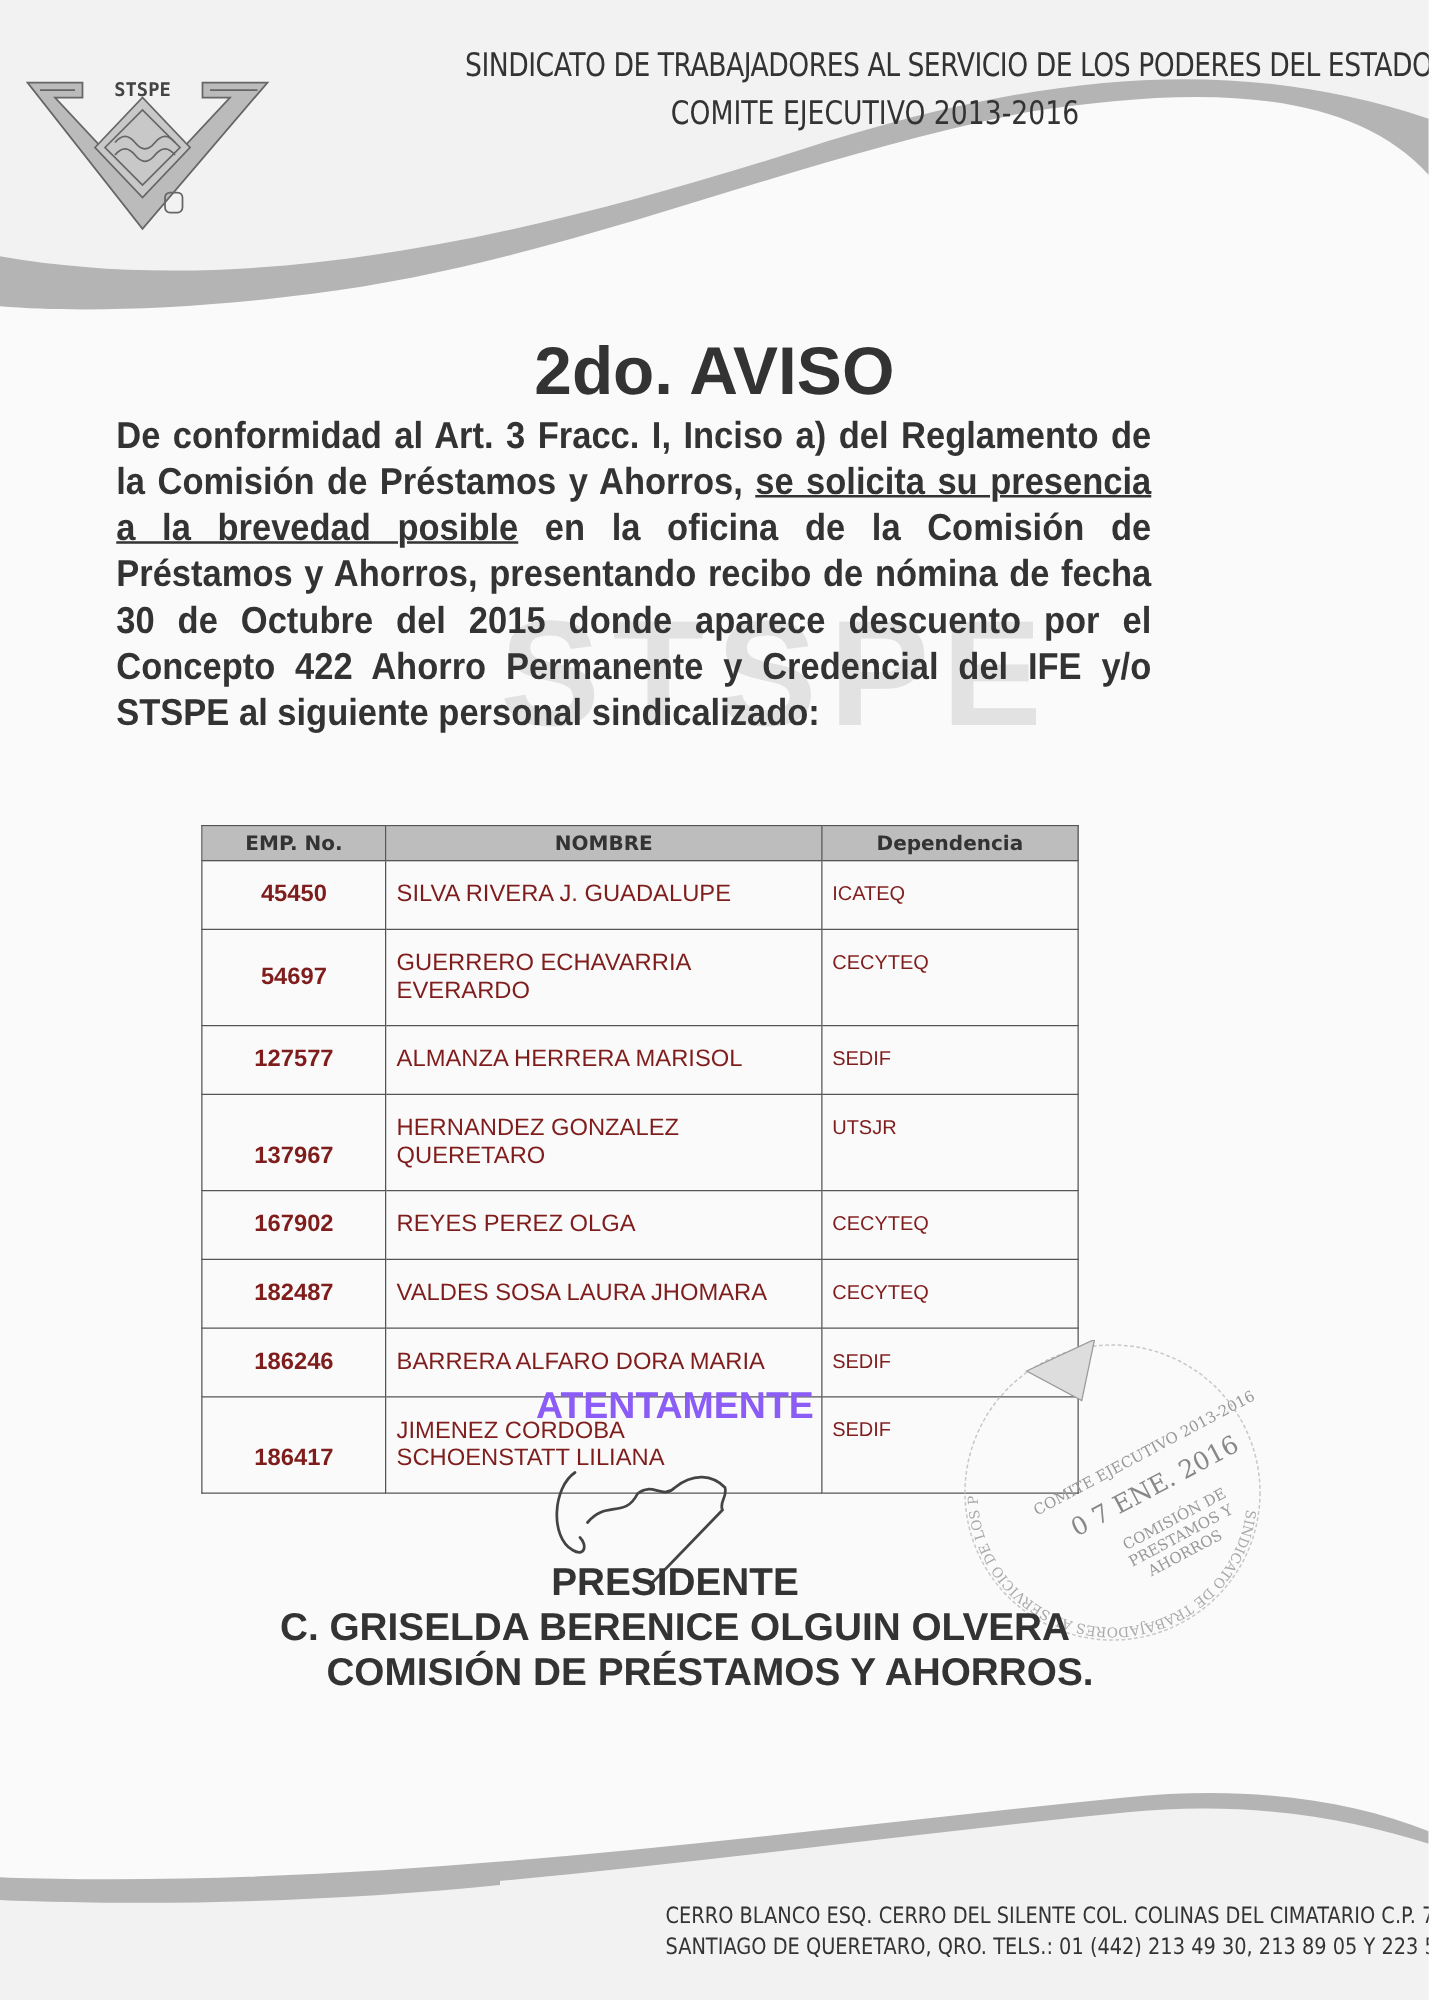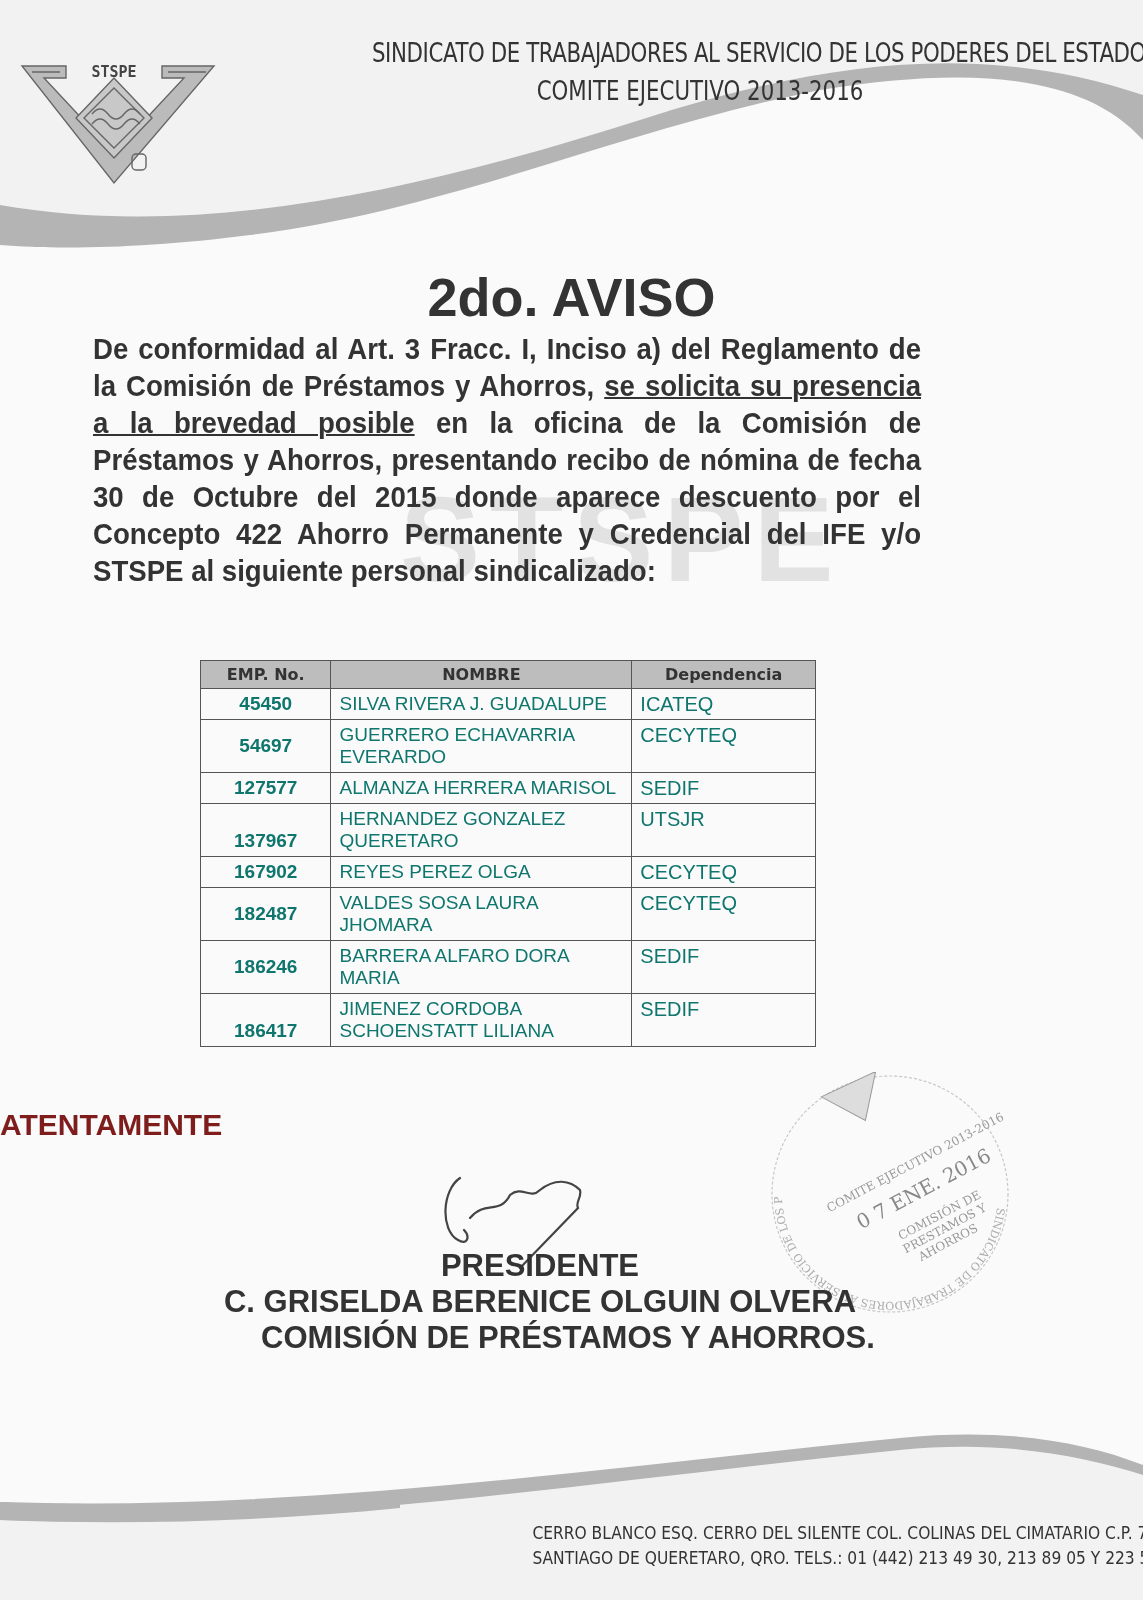--- a/index.html
+++ b/index.html
@@ -11,27 +11,27 @@
   .logo { left:14px; top:58px; width:210px; height:140px; }
   .org-name { left:300px; top:38px; width:800px; text-align:center; font-family:"DejaVu Sans", sans-serif;
               font-size:26px; letter-spacing:-0.5px; color:#333; transform:scaleX(0.82); transform-origin:center; white-space:nowrap; }
   .org-sub { left:300px; top:76px; width:800px; text-align:center; font-family:"DejaVu Sans", sans-serif;
              font-size:26px; color:#333; transform:scaleX(0.82); transform-origin:center; }
   .title { left:0; top:266px; width:1143px; text-align:center; font-weight:bold; font-size:54px; color:#333; }
   .body-text { left:93px; top:330px; width:900px; font-weight:bold; font-size:30px; line-height:37px; color:#333;
                transform:scaleX(0.92); transform-origin:left top; text-align:justify; }
   .body-text u { text-decoration:underline; text-decoration-thickness:2px; }
   .watermark { left:400px; top:470px; font-weight:bold; font-size:120px; color:rgba(180,180,180,0.35); letter-spacing:10px; }
-  table.emp { position:absolute; left:161px; top:660px; width:616px; border-collapse:collapse; font-size:19px;margin-left:39px; }
+  table.emp { position:absolute; left:161px; top:660px; width:702px; border-collapse:collapse; font-size:19px; }
   table.emp th { background:#bdbdbd; font-weight:bold; font-size:16px; height:25px; border:1px solid #555; color:#333; font-family:"DejaVu Sans", sans-serif; }
-  table.emp td { border:1px solid #555; color:#0f766e; vertical-align:middle; padding:4px 8px; line-height:22px; }
+  table.emp td { border:1px solid #555; color:#7f1d1d; vertical-align:middle; padding:16px 8px; line-height:22px; }
   table.emp td.num { font-weight:bold; text-align:center; width:128px; }
-  table.emp td.dep { vertical-align:top; width:185px; font-size:20px; }
+  table.emp td.dep { vertical-align:top; width:185px; font-size:16px; }
   table.emp td.name { width:326px; }
-  .closing { left:0; top:1108px; width:1080px; text-align:left; font-weight:bold; font-size:30px; color:#7f1d1d; }
+  .closing { left:0; top:1108px; width:1080px; text-align:center; font-weight:bold; font-size:30px; color:#8b5cf6; }
   .signer { left:0; top:1248px; width:1080px; text-align:center; font-weight:bold; font-size:31px; color:#333; line-height:36px; }
   .signature { left:430px; top:1160px; width:170px; height:110px; }
   .stamp { left:768px; top:1072px; width:245px; height:245px; }
   .addr { left:440px; top:1520px; width:660px; text-align:right; font-family:"DejaVu Sans", sans-serif; font-size:18px; color:#333; line-height:25px; transform:scaleX(0.86); transform-origin:right top; white-space:nowrap; }
 </style>
 </head>
 <body>
 
 <svg class="abs header-wave" viewBox="0 0 1143 270">
   <path d="M0,205 C200,240 420,190 640,120 C820,62 980,40 1143,95 L1143,0 L0,0 Z" fill="#f2f2f2"></path>

